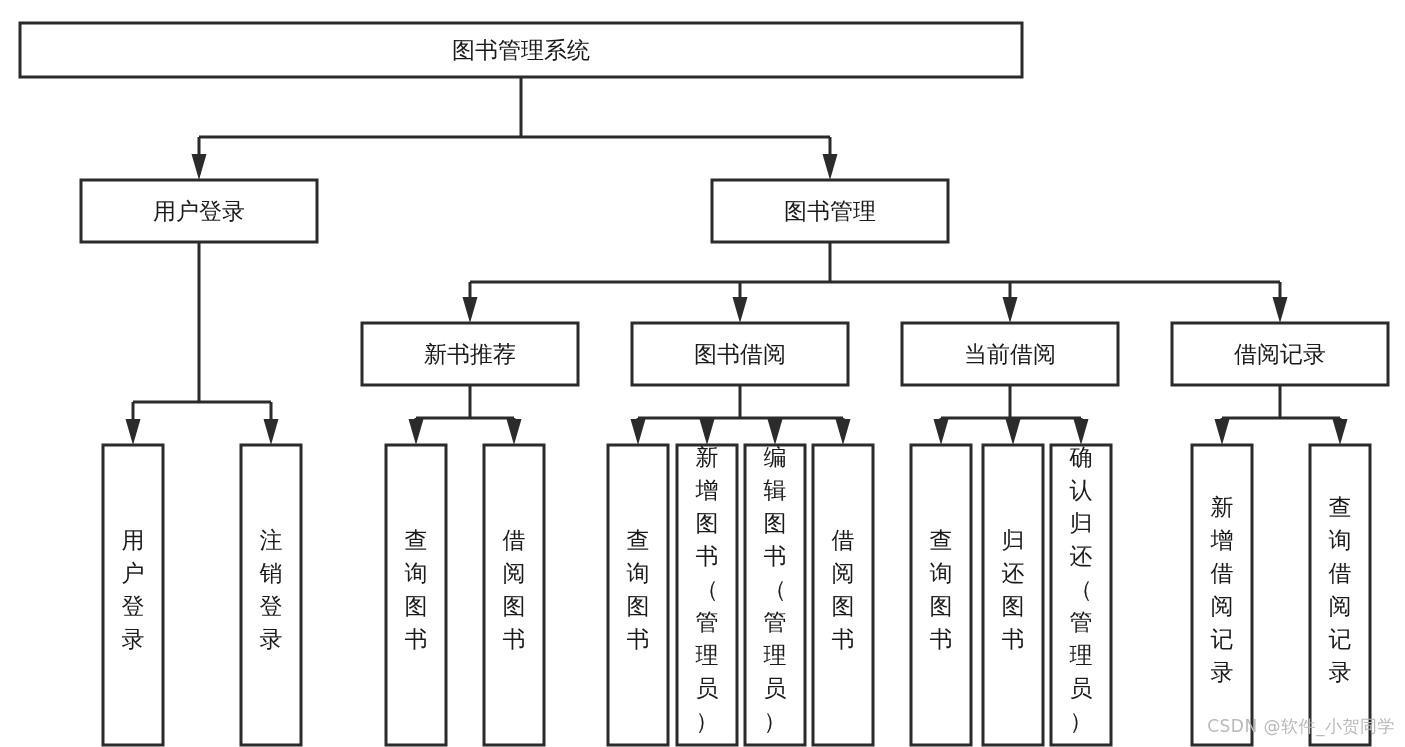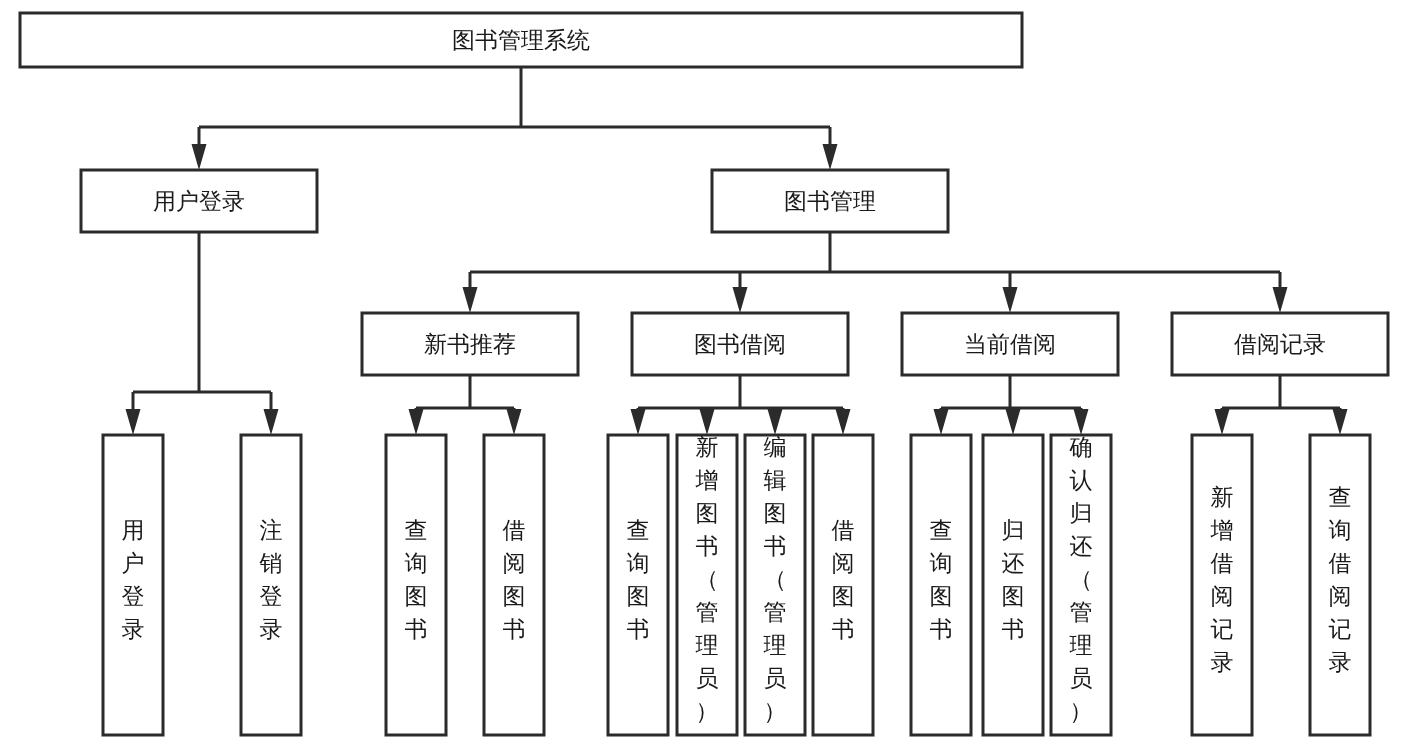--- a/index.html
+++ b/index.html
@@ -12,20 +12,21 @@
     width: 1405px;
     height: 747px;
     overflow: hidden;
     font-family: "DejaVu Sans", "Liberation Sans", sans-serif;
   }
   #diagram-root {
     position: relative;
     width: 1405px;
     height: 734px;
     background: #ffffff;
+    margin-top: 10px;
   }
   svg#flowchart {
     position: absolute;
     top: 0;
     left: 0;
     width: 1405px;
     height: 747px;
     display: block;
   }
   .node-box {
@@ -217,13 +218,14 @@
         <g>
           <rect class="node-box" x="1192" y="435" width="60" height="300"></rect>
           <text class="node-label-vertical" x="1222" y="504.5"><tspan x="1222" dy="0">新</tspan><tspan x="1222" dy="33">增</tspan><tspan x="1222" dy="33">借</tspan><tspan x="1222" dy="33">阅</tspan><tspan x="1222" dy="33">记</tspan><tspan x="1222" dy="33">录</tspan></text>
         </g>
         <g>
           <rect class="node-box" x="1310" y="435" width="60" height="300"></rect>
           <text class="node-label-vertical" x="1340" y="504.5"><tspan x="1340" dy="0">查</tspan><tspan x="1340" dy="33">询</tspan><tspan x="1340" dy="33">借</tspan><tspan x="1340" dy="33">阅</tspan><tspan x="1340" dy="33">记</tspan><tspan x="1340" dy="33">录</tspan></text>
         </g>
       </g>
   </svg>
+  <div class="watermark">CSDN @软件_小贺同学</div>
 </div>
 
 </body></html>

